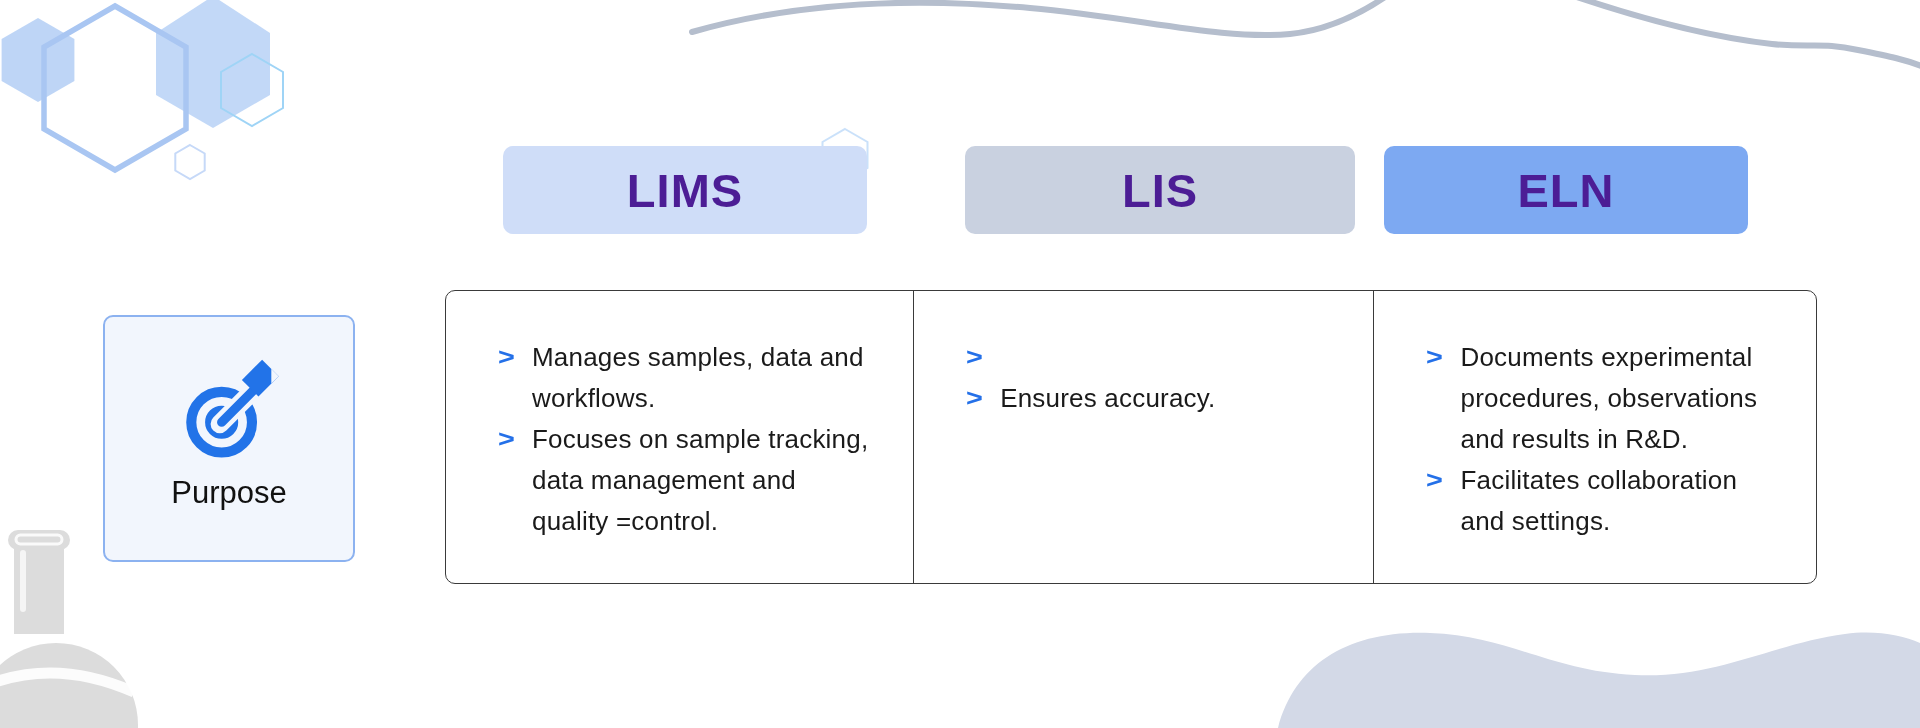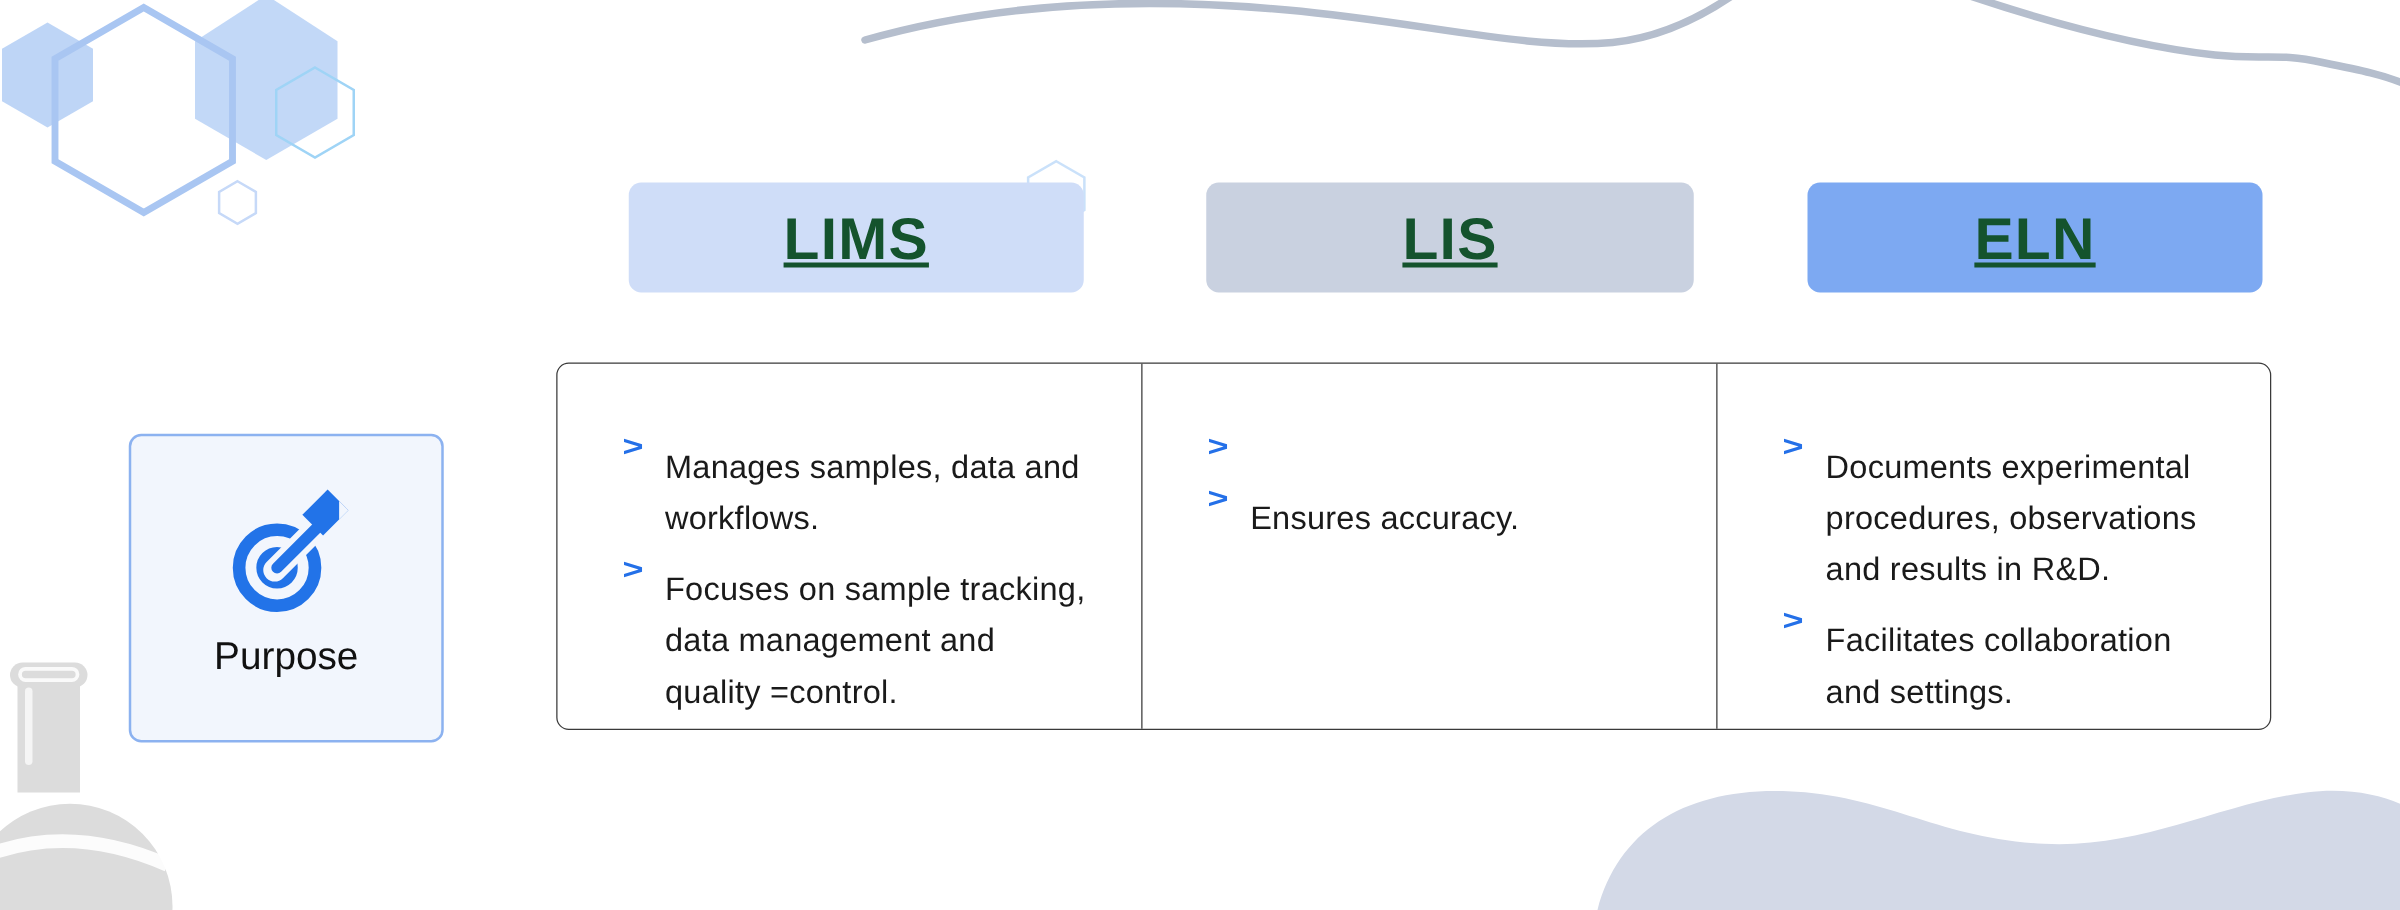--- a/index.html
+++ b/index.html
@@ -5,50 +5,49 @@
   html,body{margin:0;padding:0;background:#ffffff;}
   .stage{
     position:relative;width:1920px;height:728px;overflow:hidden;background:#ffffff;
     font-family:"Liberation Sans",sans-serif;
   }
   .deco{position:absolute;pointer-events:none;}
   
   .pill{
     position:absolute;top:146px;height:88px;border-radius:10px;
     display:flex;align-items:center;justify-content:center;
-    font-size:47px;font-weight:700;color:#14532d;letter-spacing:1px;text-decoration:underline;
+    font-size:47px;font-weight:700;color:#4c1d95;letter-spacing:1px;
   }
   .pill-lims{left:503px;width:364px;}
   .pill-lis{left:965px;width:390px;}
-  .pill-eln{left:1446px;width:364px;}
+  .pill-eln{left:1384px;width:364px;}
   
   .purpose-card{
     position:absolute;left:103px;top:315px;width:252px;height:247px;
     background:#f2f6fd;border:2px solid #8cb2f0;border-radius:10px;
     box-sizing:border-box;display:flex;flex-direction:column;
-    align-items:center;justify-content:center;gap:16px;margin-top:32px;
+    align-items:center;justify-content:center;gap:16px;
   }
   .purpose-label{font-size:31px;color:#111;}
   
   .table{
     position:absolute;left:445px;top:290px;width:1372px;height:294px;
     box-sizing:border-box;border:1.5px solid #3a3a3a;border-radius:10px;
     display:grid;grid-template-columns:34.1% 33.6% 32.3%;background:#fff;
   }
   .cell{box-sizing:border-box;padding:46px 10px 0 52px;}
   .cell + .cell{border-left:1.5px solid #3a3a3a;}
   .bullet{display:flex;gap:12px;align-items:flex-start;}
   .bullet-marker{
     flex:0 0 22px;font-size:23px;font-weight:700;color:#2470e8;line-height:41px;
     transform:scaleX(1.25);transform-origin:left center;
   }
   .bullet-text{
     font-size:26px;line-height:41px;color:#1a1a1a;white-space:pre-line;
     letter-spacing:0.2px;
-    margin-top:16px;
   }
 </style>
 </head>
 <body>
 
 <div class="stage">
 
   <svg class="deco" style="left:0;top:0;" width="300" height="200" viewBox="0 0 300 200">
     <polygon points="38,18 74.4,39 74.4,81 38,102 1.6,81 1.6,39" fill="#aecbf4" opacity="0.8"></polygon>
     <polygon points="213,-4 270,33 270,95 213,128 156,95 156,33" fill="#b7d1f6" opacity="0.85"></polygon>

